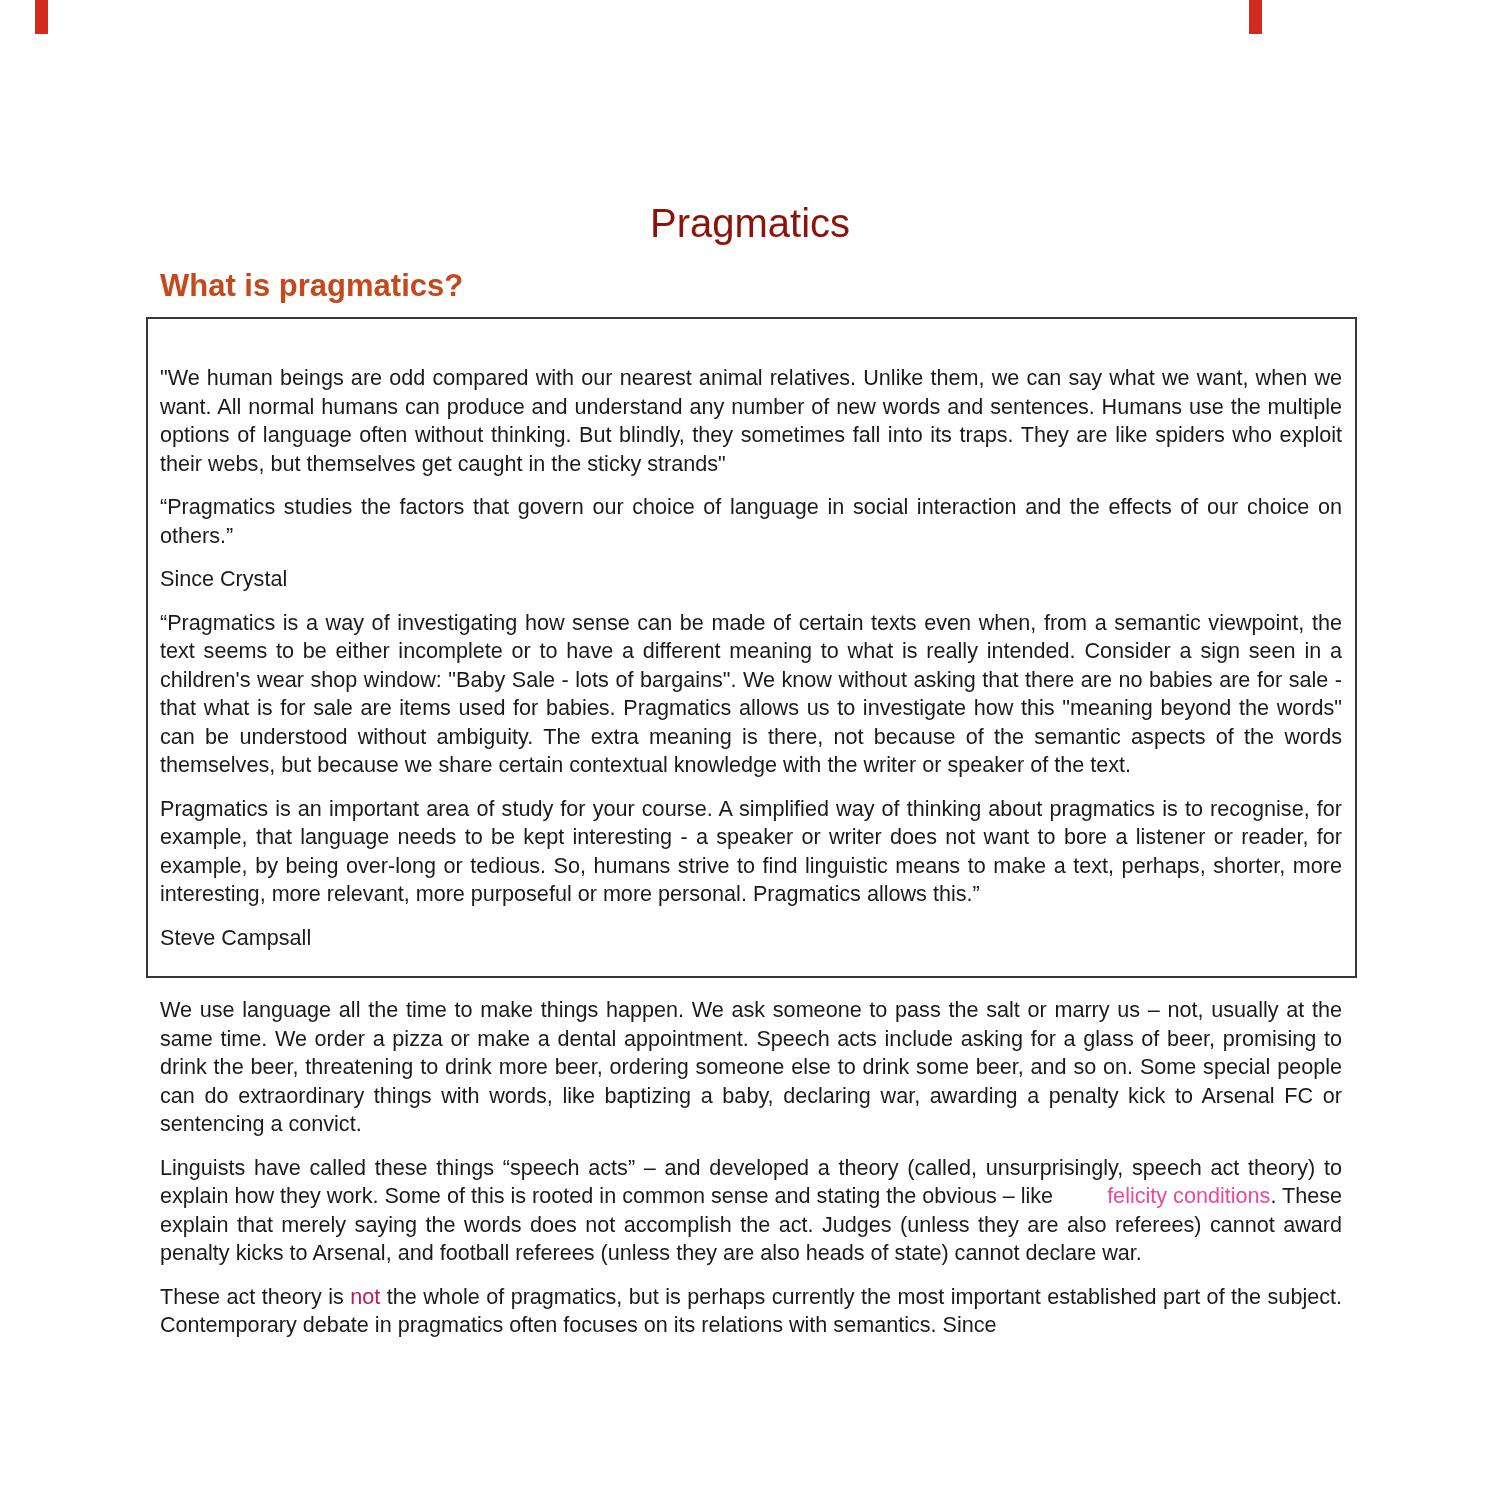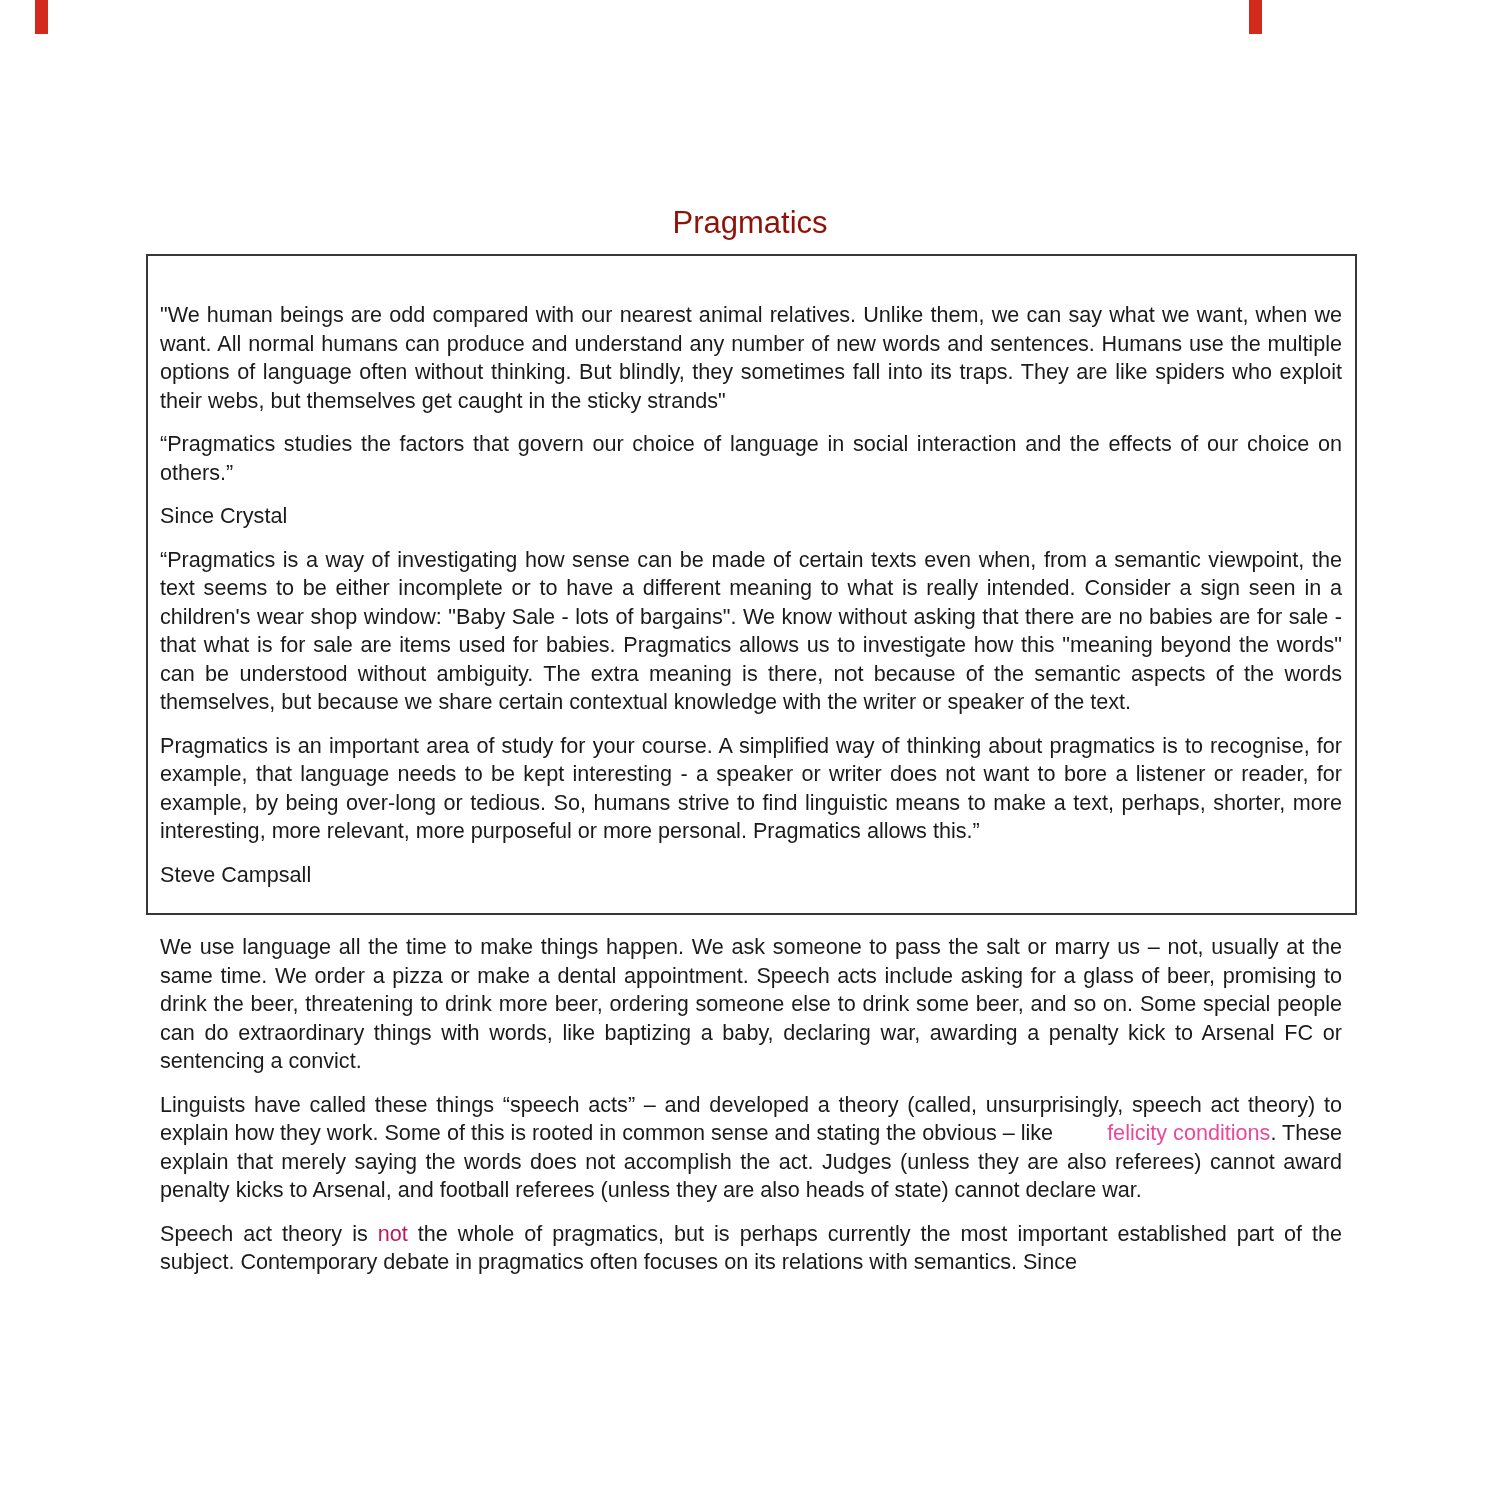--- a/index.html
+++ b/index.html
@@ -28,21 +28,21 @@
     height: 34px;
     background: #d22a1c;
   }
   .red-fragment.left  { left: 35px; }
   .red-fragment.right { left: 1249px; }
 
   h1.doc-title {
     margin: 0;
     padding-top: 205px;
     text-align: center;
-    font-size: 31px;
+    font-size: 40px;
     line-height: 36px;
     font-weight: 400;
     color: #8e1208;
   }
   h2.section-heading {
     margin: 27px 0 0 160px;
     font-size: 31px;
     line-height: 36px;
     font-weight: 700;
     color: #c5491c;
@@ -76,29 +76,30 @@
 </head>
 <body>
 
 <div class="page">
 
   <div class="red-fragment left"></div>
   <div class="red-fragment right"></div>
 
   <h1 class="doc-title">Pragmatics</h1>
 
+  <h2 class="section-heading">What is pragmatics?</h2>
 
   <div class="quote-box">
     <p class="first">"We human beings are odd compared with our nearest animal relatives. Unlike them, we can say what we want, when we want. All normal humans can produce and understand any number of new words and sentences. Humans use the multiple options of language often without thinking. But blindly, they sometimes fall into its traps. They are like spiders who exploit their webs, but themselves get caught in the sticky strands"</p>
     <p>“Pragmatics studies the factors that govern our choice of language in social interaction and the effects of our choice on others.”</p>
     <p>Since Crystal</p>
     <p>“Pragmatics is a way of investigating how sense can be made of certain texts even when, from a semantic viewpoint, the text seems to be either incomplete or to have a different meaning to what is really intended. Consider a sign seen in a children's wear shop window: "Baby Sale - lots of bargains". We know without asking that there are no babies are for sale - that what is for sale are items used for babies. Pragmatics allows us to investigate how this "meaning beyond the words" can be understood without ambiguity. The extra meaning is there, not because of the semantic aspects of the words themselves, but because we share certain contextual knowledge with the writer or speaker of the text.</p>
     <p>Pragmatics is an important area of study for your course. A simplified way of thinking about pragmatics is to recognise, for example, that language needs to be kept interesting - a speaker or writer does not want to bore a listener or reader, for example, by being over-long or tedious. So, humans strive to find linguistic means to make a text, perhaps, shorter, more interesting, more relevant, more purposeful or more personal. Pragmatics allows this.”</p>
     <p class="last">Steve Campsall</p>
   </div>
 
   <p class="body-par after-box">We use language all the time to make things happen. We ask someone to pass the salt or marry us – not, usually at the same time. We order a pizza or make a dental appointment. Speech acts include asking for a glass of beer, promising to drink the beer, threatening to drink more beer, ordering someone else to drink some beer, and so on. Some special people can do extraordinary things with words, like baptizing a baby, declaring war, awarding a penalty kick to Arsenal FC or sentencing a convict.</p>
 
   <p class="body-par"><span>Linguists have called these things “speech acts” – and developed a theory (called, unsurprisingly, speech act theory) to explain how they work. Some of this is rooted in common sense and stating the obvious – like </span><span class="hl-darkred">felicity conditions</span><span>. These explain that merely saying the words does not accomplish the act.  Judges (unless they are also referees) cannot award penalty kicks to Arsenal, and football referees (unless they are also heads of state) cannot declare war.</span></p>
 
-  <p class="body-par"><span>Speech act theory is </span><span class="hl-red">not</span><span> the whole of pragmatics, but is perhaps currently the most important established part of the subject. Contemporary debate in pragmatics often focuses on its relations with semantics. Since</span></p>
+  <p class="body-par"><span>These act theory is </span><span class="hl-red">not</span><span> the whole of pragmatics, but is perhaps currently the most important established part of the subject. Contemporary debate in pragmatics often focuses on its relations with semantics. Since</span></p>
 
 </div>
 
 </body></html>

